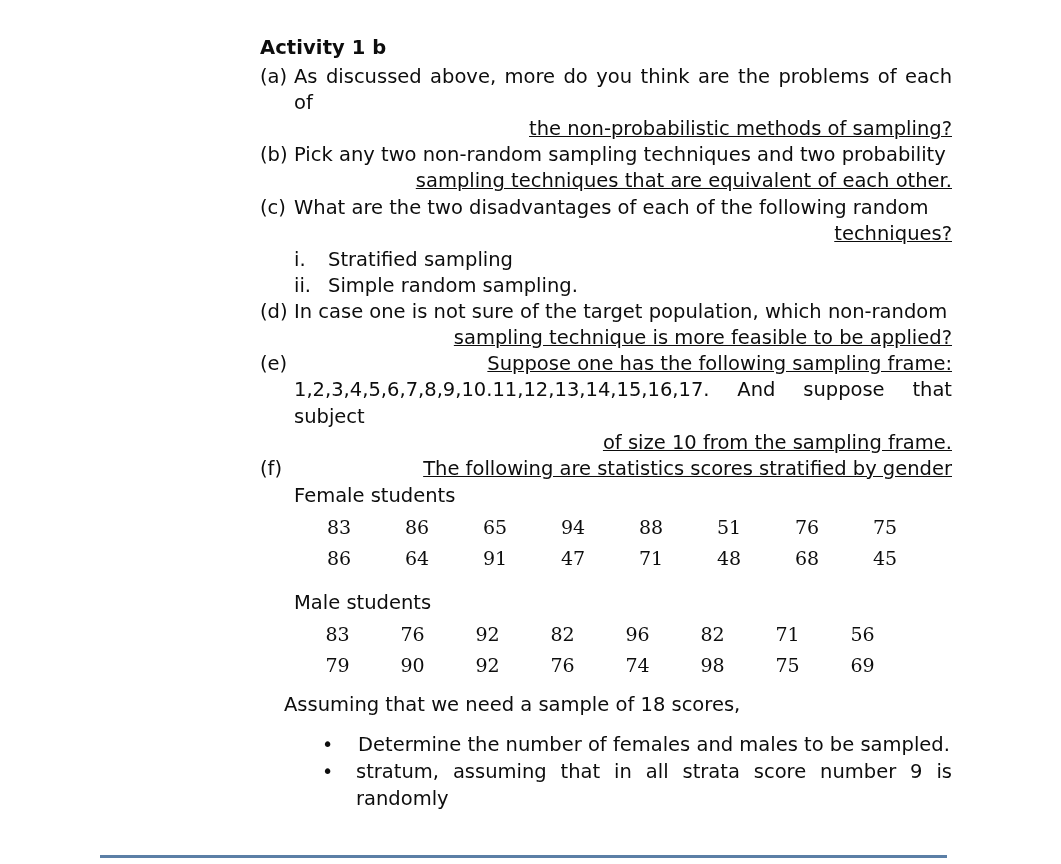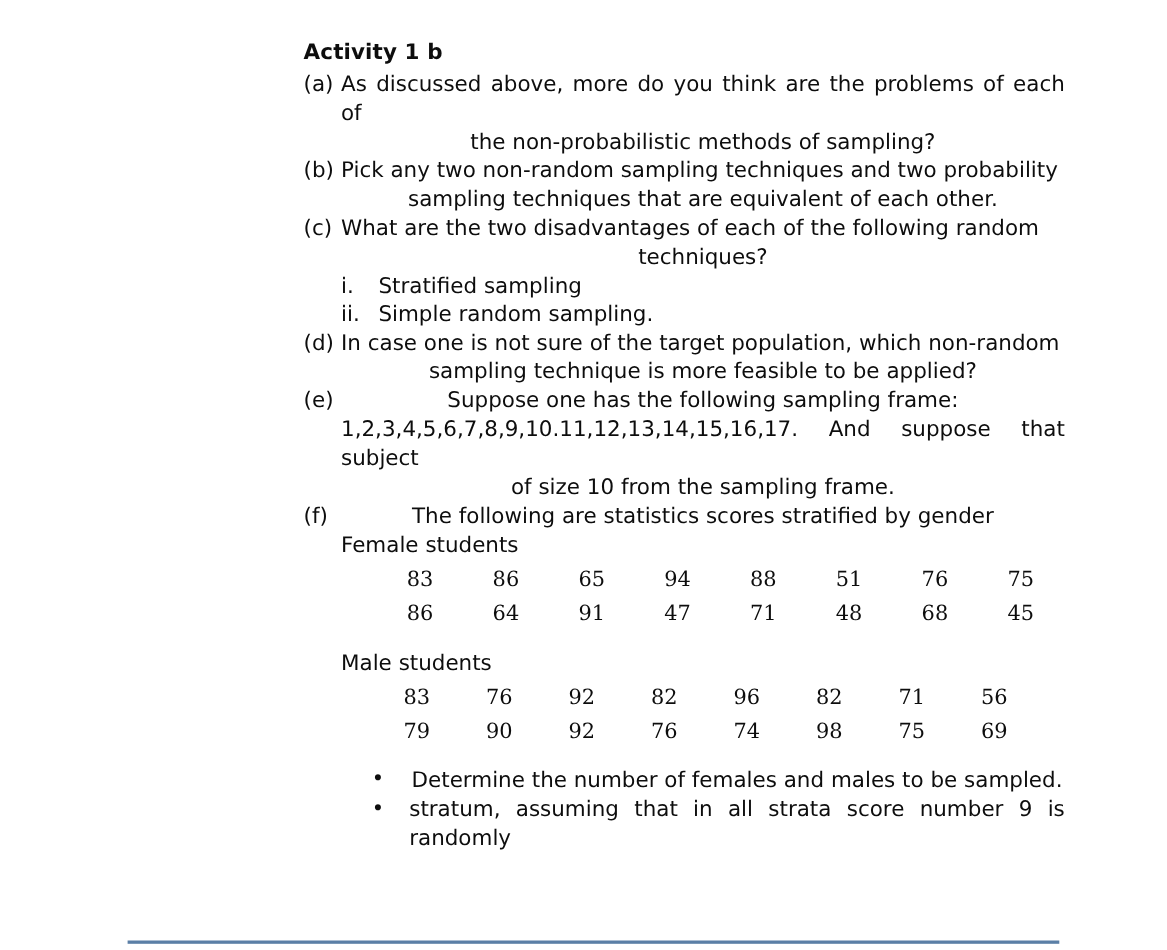--- a/index.html
+++ b/index.html
@@ -11,21 +11,21 @@
     width: 1061px;
     height: 864px;
     position: relative;
     font-family: "DejaVu Sans", sans-serif;
     color: #0d0d0d;
     overflow: hidden;
   }
 
   .page {
     position: absolute;
-    left: 16px; top: 0;
+    left: 0; top: 0;
     width: 883px;
     height: 864px;
   }
 
   .content {
     position: absolute;
     left: 260px;
     top: 36px;
     width: 692px;
   }
@@ -54,21 +54,22 @@
     width: 32px;
     text-align: left;
     font-size: 19.5px;
   }
   .item p {
     margin: 0;
     text-align: justify;
     text-justify: inter-word;
   }
   .item p.last {
-    text-align: center;
+    text-align: right;
+    text-decoration: underline;
   }
 
   
   .roman {
     position: relative;
     padding-left: 34px;
     margin-left: 34px;
     font-size: 19.5px;
     line-height: 1.34;
   }
@@ -88,21 +89,21 @@
 
   .score-table {
     border-collapse: collapse;
     font-family: "DejaVu Serif", serif;
     font-size: 19px;
     margin-left: 40px;
     margin-top: 4px;
   }
   .score-table td {
     padding: 3px 0 6px 0;
-    text-align: right;
+    text-align: center;
     white-space: nowrap;
   }
   .score-table.female td { width: 78px; }
   .score-table.male td { width: 75px; }
   .spacer-md { height: 14px; }
 
   .assuming {
     font-size: 19.5px;
     line-height: 1.34;
     padding-left: 24px;
@@ -246,20 +247,21 @@
         <td>92</td>
         <td>76</td>
         <td>74</td>
         <td>98</td>
         <td>75</td>
         <td>69</td>
       </tr>
     </tbody>
       </table>
 
+    <div class="assuming">Assuming that we need a sample of 18 scores,</div>
 
     <ul class="bullets">
       <li>
         <span class="dot">•</span>
         <p class="tail">Determine the number of females and males to be sampled.</p>
       </li>
       <li>
         <span class="dot">•</span>
         <p>stratum, assuming that in all strata score number 9 is randomly</p>
         <p class="tail"></p>

